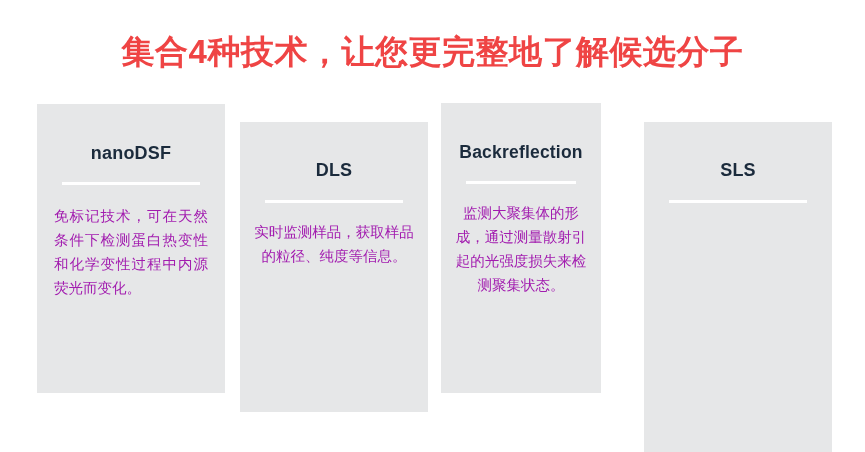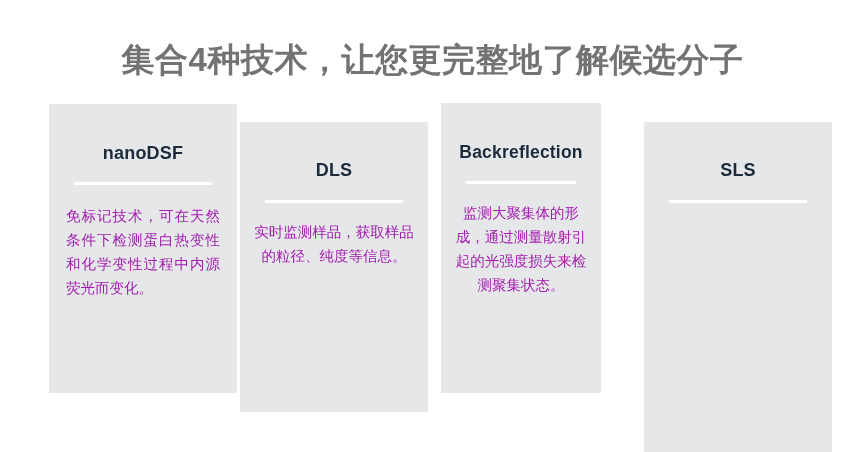--- a/index.html
+++ b/index.html
@@ -24,42 +24,41 @@
   
   .page-title {
     position: absolute;
     left: 0;
     top: 30px;
     width: 865px;
     text-align: center;
     font-size: 33px;
     line-height: 44px;
     font-weight: 700;
-    color: #737373;
+    color: #ef4444;
     letter-spacing: 0.5px;
     white-space: nowrap;
-    margin-top: 8px;
   }
 
   
   .cards {
     position: absolute;
     left: 0;
     top: 0;
     width: 865px;
     height: 452px;
   }
 
   .card {
     position: absolute;
     background: #e6e7e8;
     box-sizing: border-box;
     padding: 0;
   }
-  .card-1 { left: 37px;  top: 104px; width: 188px; height: 289px; margin-left: 12px; }
+  .card-1 { left: 37px;  top: 104px; width: 188px; height: 289px; }
   .card-2 { left: 240px; top: 122px; width: 188px; height: 290px; }
   .card-3 { left: 441px; top: 103px; width: 160px; height: 290px; }
   .card-4 { left: 644px; top: 122px; width: 188px; height: 337px; }
 
   .card-heading {
     position: absolute;
     left: 0;
     width: 100%;
     text-align: center;
     font-size: 18px;

